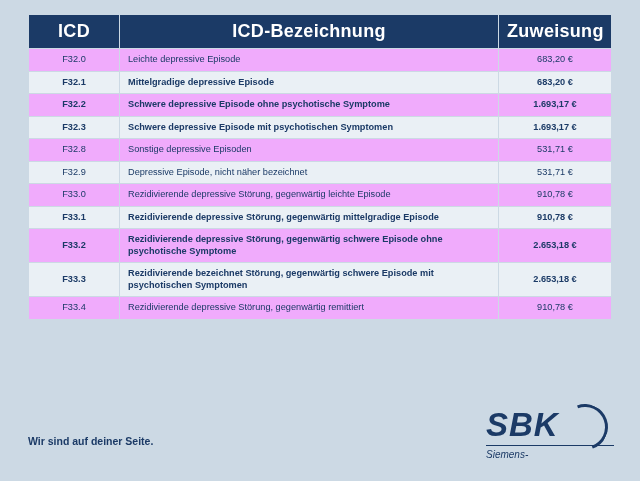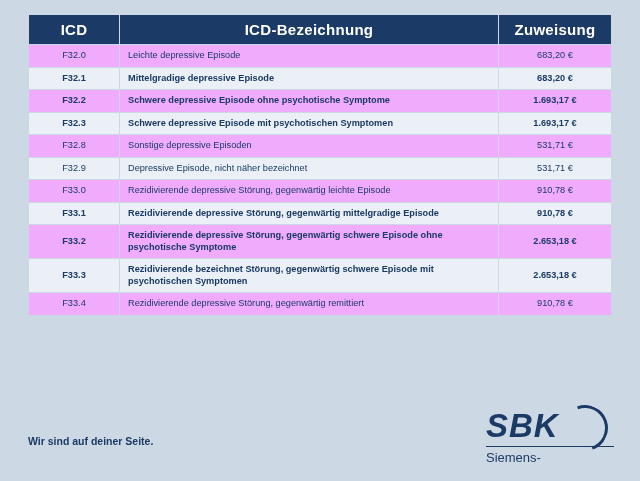--- a/index.html
+++ b/index.html
@@ -22,21 +22,21 @@
     padding: 14px 28px 0 28px;
   }
   table.icd {
     width: 100%;
     border-collapse: collapse;
     table-layout: fixed;
   }
   table.icd th {
     background: #1b3a66;
     color: #ffffff;
-    font-size: 15px;
+    font-size: 18px;
     font-weight: bold;
     padding: 6px 8px;
     text-align: center;
     border: 1px solid #ccd9e4;
     letter-spacing: 0.3px;
   }
   table.icd th.col-icd { width: 74px; }
   table.icd th.col-zuw { width: 96px; }
   table.icd td {
     font-size: 9.2px;
@@ -69,21 +69,21 @@
     position: absolute;
     left: 28px;
     bottom: 34px;
     font-size: 10.5px;
     font-weight: bold;
     color: #1b3a66;
   }
   .logo {
     position: absolute;
     right: 26px;
-    bottom: 14px;
+    bottom: 20px;
     width: 128px;
     text-align: left;
   }
   .logo-mark {
     position: relative;
     height: 38px;
   }
   .logo-text {
     font-size: 33px;
     font-weight: bold;
@@ -98,24 +98,25 @@
     top: -2px;
     width: 40px;
     height: 40px;
     border: 3px solid #1b3a66;
     border-radius: 50%;
     border-left-color: transparent;
     border-bottom-color: transparent;
     transform: rotate(25deg);
   }
   .logo-sub {
-    font-size: 13px;
+    font-size: 10px;
     color: #1b3a66;
     line-height: 1.35;
     margin-top: 1px;
+    font-style: italic;
   }
   .logo-rule {
     width: 100%;
     height: 1px;
     background: #1b3a66;
     margin: 1px 0 2px 0;
   }
 </style>
 </head>
 <body>

